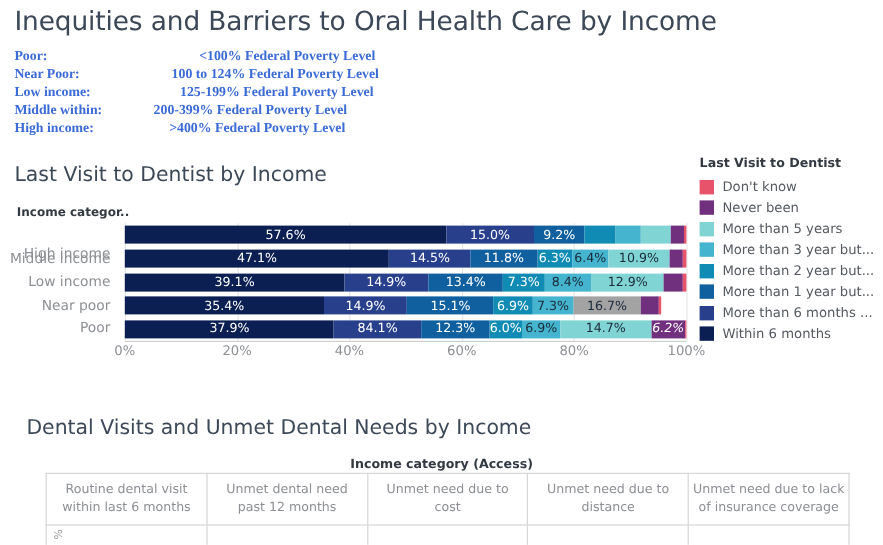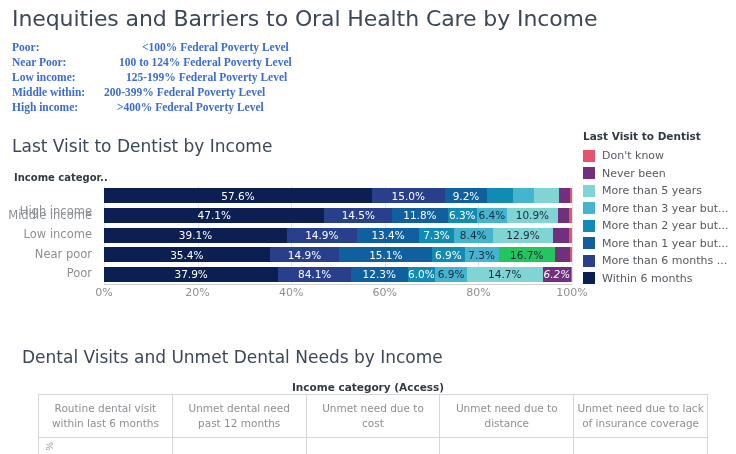--- a/index.html
+++ b/index.html
@@ -13,21 +13,21 @@
   
   .main-title{
     position:absolute;left:12px;top:6px;
     font-size:22px;font-weight:400;color:#3c4858;letter-spacing:-0.1px;
     white-space:nowrap;
   }
   .legend-defs{position:absolute;left:12px;top:40px;width:420px;}
   .legend-defs .row{display:flex;font-family:"Liberation Serif","DejaVu Serif",serif;
     font-size:11.5px;color:#3b6bd6;font-weight:700;line-height:15px;white-space:nowrap;}
   .legend-defs .lbl{width:92px;flex:0 0 92px;}
-  .legend-defs .val{flex:0 0 auto;text-align:center;}
+  .legend-defs .val{flex:0 0 auto;text-align:center;margin-left:24px;}
   .legend-defs .r0 .val{padding-left:38px;}
   .legend-defs .r1 .val{padding-left:15px;}
   .legend-defs .r2 .val{padding-left:22px;}
   .legend-defs .r3 .val{padding-left:0px;}
   .legend-defs .r4 .val{padding-left:13px;}
 
   
   .sec-title{
     position:absolute;font-size:17px;font-weight:400;color:#3c4858;white-space:nowrap;
   }
@@ -162,24 +162,24 @@
         <div class="seg" style="width: 62.712px; background: rgb(16, 96, 160);">13.4%</div>
         <div class="seg" style="width: 34.164px; background: rgb(15, 139, 180);">7.3%</div>
         <div class="seg dark-text" style="width: 39.312px; background: rgb(69, 180, 207);">8.4%</div>
         <div class="seg dark-text" style="width: 60.372px; background: rgb(129, 212, 212);">12.9%</div>
         <div class="seg" style="width: 15.912px; background: rgb(113, 48, 126);"></div>
         <div class="seg" style="width: 2.808px; background: rgb(232, 83, 108);"></div>
       </div>
       <div class="bar" style="top: 61.1px;">
         <div class="seg" style="width: 165.672px; background: rgb(11, 31, 82);">35.4%</div>
         <div class="seg" style="width: 69.732px; background: rgb(40, 64, 140);">14.9%</div>
-        <div class="seg" style="width: 93px; background: rgb(16, 96, 160);">15.1%</div>
+        <div class="seg" style="width: 72px; background: rgb(16, 96, 160);">15.1%</div>
         <div class="seg" style="width: 32.292px; background: rgb(15, 139, 180);">6.9%</div>
         <div class="seg dark-text" style="width: 34.164px; background: rgb(69, 180, 207);">7.3%</div>
-        <div class="seg dark-text" style="width: 56px; background: #22c55e;">16.7%</div>
+        <div class="seg dark-text" style="width: 56px; background: #a3a3a3;">16.7%</div>
         <div class="seg" style="width: 14.976px; background: rgb(113, 48, 126);"></div>
         <div class="seg" style="width: 2.34px; background: rgb(232, 83, 108);"></div>
       </div>
       <div class="bar" style="top: 80.7px;">
         <div class="seg" style="width: 177.372px; background: rgb(11, 31, 82);">37.9%</div>
         <div class="seg" style="width: 73.944px; background: rgb(40, 64, 140);">84.1%</div>
         <div class="seg" style="width: 57.564px; background: rgb(16, 96, 160);">12.3%</div>
         <div class="seg" style="width: 28.08px; background: rgb(15, 139, 180); text-align: right;">6.0%</div>
         <div class="seg dark-text" style="width: 32.292px; background: rgb(69, 180, 207);">6.9%</div>
         <div class="seg dark-text" style="width: 77px; background: rgb(129, 212, 212);">14.7%</div>

